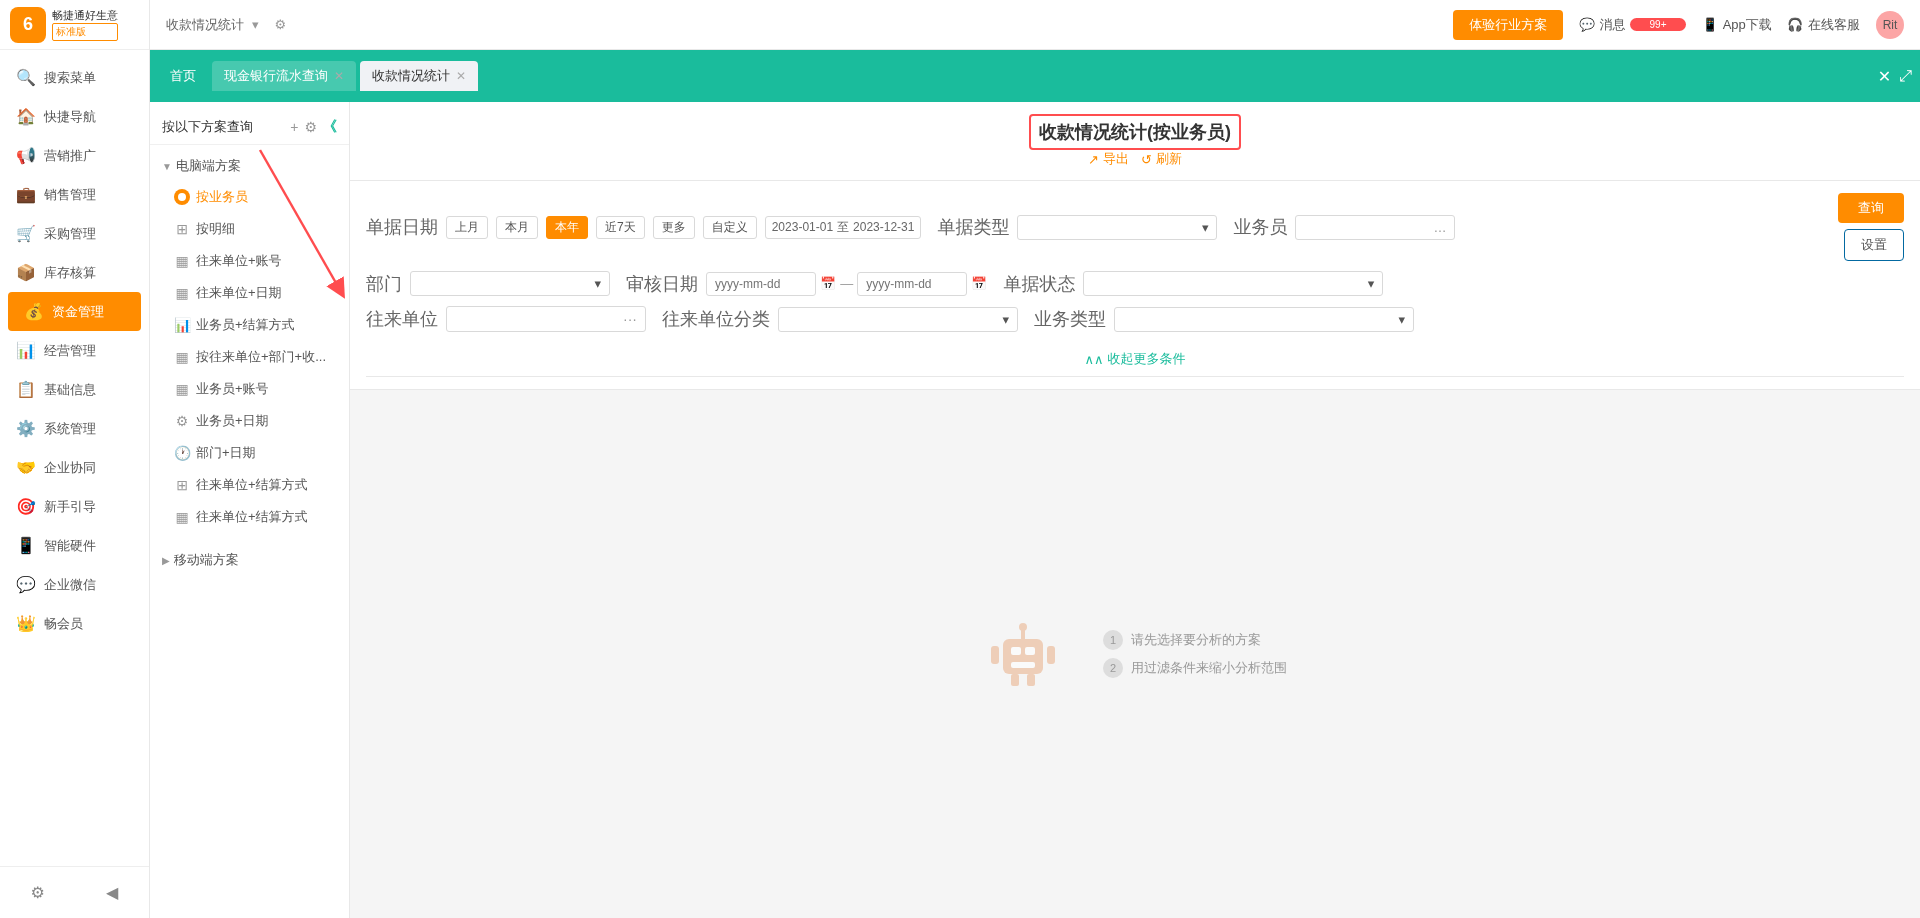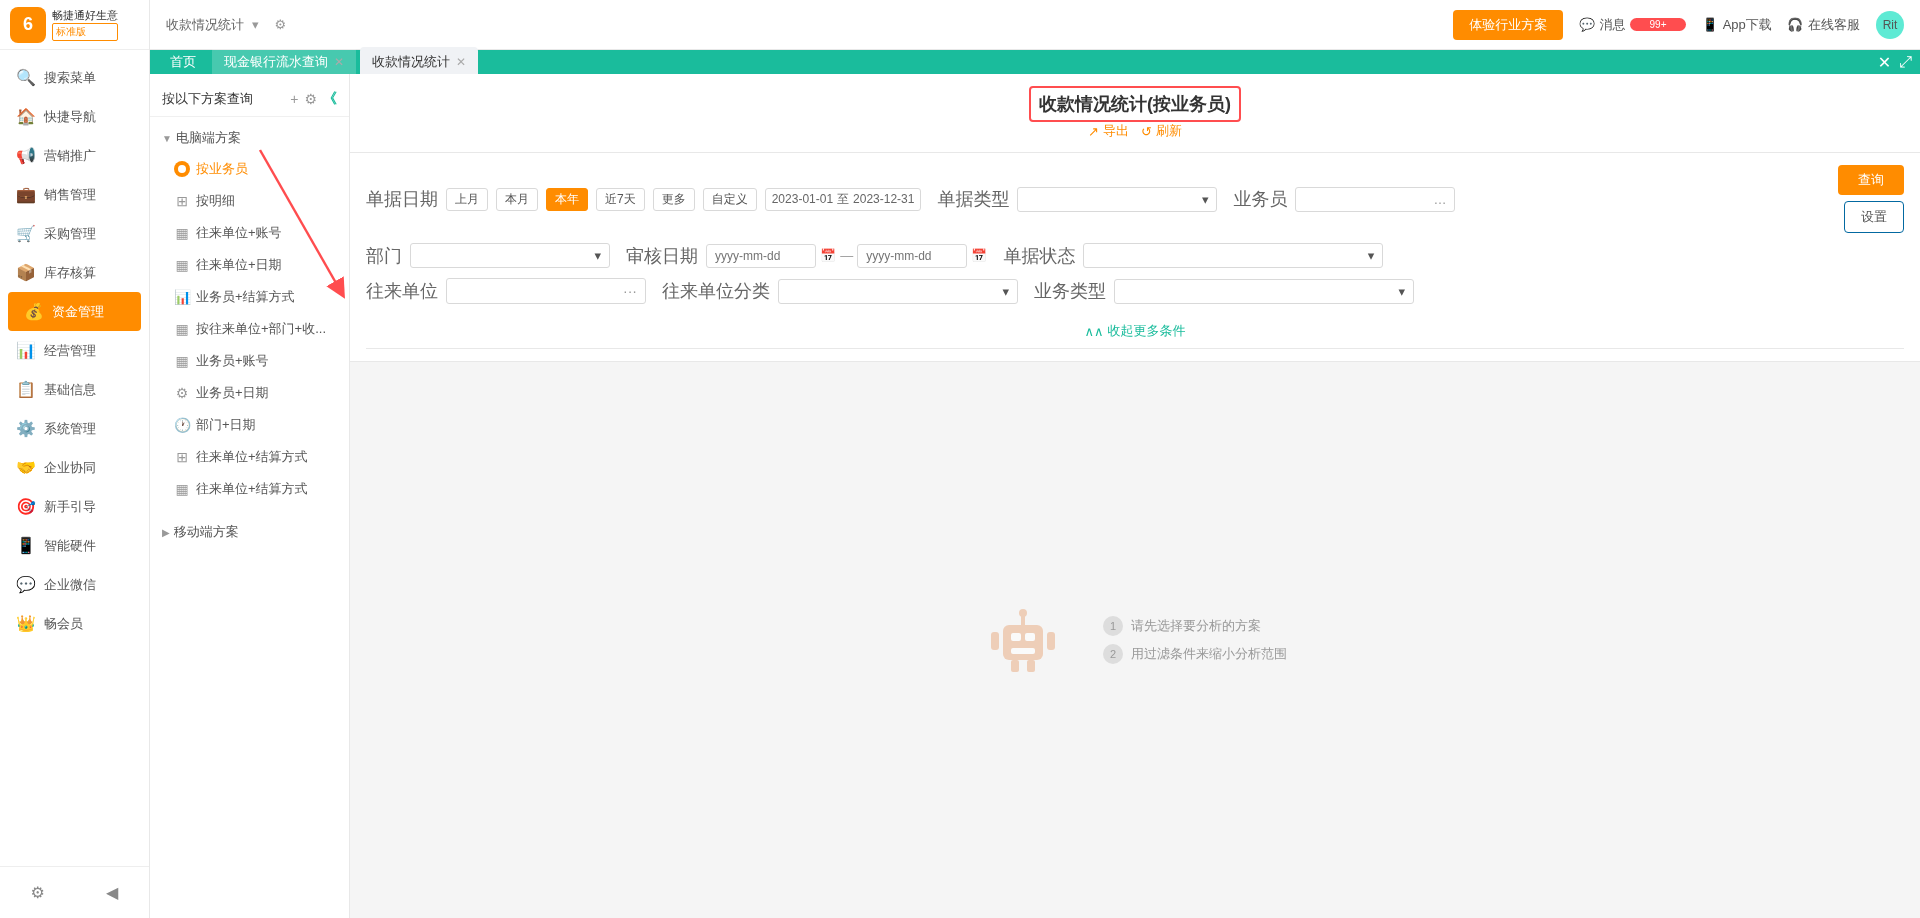--- a/index.html
+++ b/index.html
@@ -25,21 +25,21 @@
     .top-header { height: 50px; background: #fff; display: flex; align-items: center; justify-content: space-between; padding: 0 16px; border-bottom: 1px solid #e8e8e8; flex-shrink: 0; }
     .header-left { display: flex; align-items: center; gap: 8px; }
     .breadcrumb-text { font-size: 13px; color: #666; }
     .header-actions { display: flex; align-items: center; gap: 16px; }
     .demo-btn { background: #ff8c00; color: white; border: none; padding: 6px 16px; border-radius: 4px; cursor: pointer; font-size: 13px; }
     .header-action-item { display: flex; align-items: center; gap: 4px; color: #555; font-size: 13px; cursor: pointer; }
     .badge { background: #ff4d4f; color: white; border-radius: 10px; font-size: 10px; padding: 1px 20px; min-width: 18px; text-align: center; }
     .user-avatar { width: 28px; height: 28px; background: #ddd; border-radius: 50%; }
 
     
-    .tab-bar { height: 24px; background: #1abc9c; display: flex; align-items: center; padding: 0 8px; flex-shrink: 0; gap: 4px; }
+    .tab-bar { height: 52px; background: #1abc9c; display: flex; align-items: center; padding: 0 8px; flex-shrink: 0; gap: 4px; }
     .tab-home { color: white; padding: 6px 12px; cursor: pointer; font-size: 13px; }
     .tab-item { background: rgba(255,255,255,0.2); color: white; padding: 6px 12px; border-radius: 4px 4px 0 0; cursor: pointer; font-size: 13px; display: flex; align-items: center; gap: 6px; }
     .tab-item.active { background: #f0f2f5; color: #333; }
     .tab-close { font-size: 12px; color: #aaa; cursor: pointer; }
     .tab-window-btns { margin-left: auto; display: flex; gap: 8px; }
     .win-btn { color: white; font-size: 16px; cursor: pointer; }
 
     
     .content-area { flex: 1; display: flex; overflow: hidden; }
 
@@ -199,21 +199,21 @@
         <span class="badge">99+</span>
       </div>
       <div class="header-action-item">
         <span>📱</span>
         <span>App下载</span>
       </div>
       <div class="header-action-item">
         <span>🎧</span>
         <span>在线客服</span>
       </div>
-      <div class="user-avatar" style="background:#5eead4; display:flex; align-items:center; justify-content:center; font-size:12px; color:#555;">
+      <div class="user-avatar" style="background:#fca5a5; display:flex; align-items:center; justify-content:center; font-size:12px; color:#555;">
         <span>Rit</span>
       </div>
     </div>
   </div>
 
   <div class="tab-bar">
     <div class="tab-home">
       <span>首页</span>
     </div>
     <div class="tab-item">

